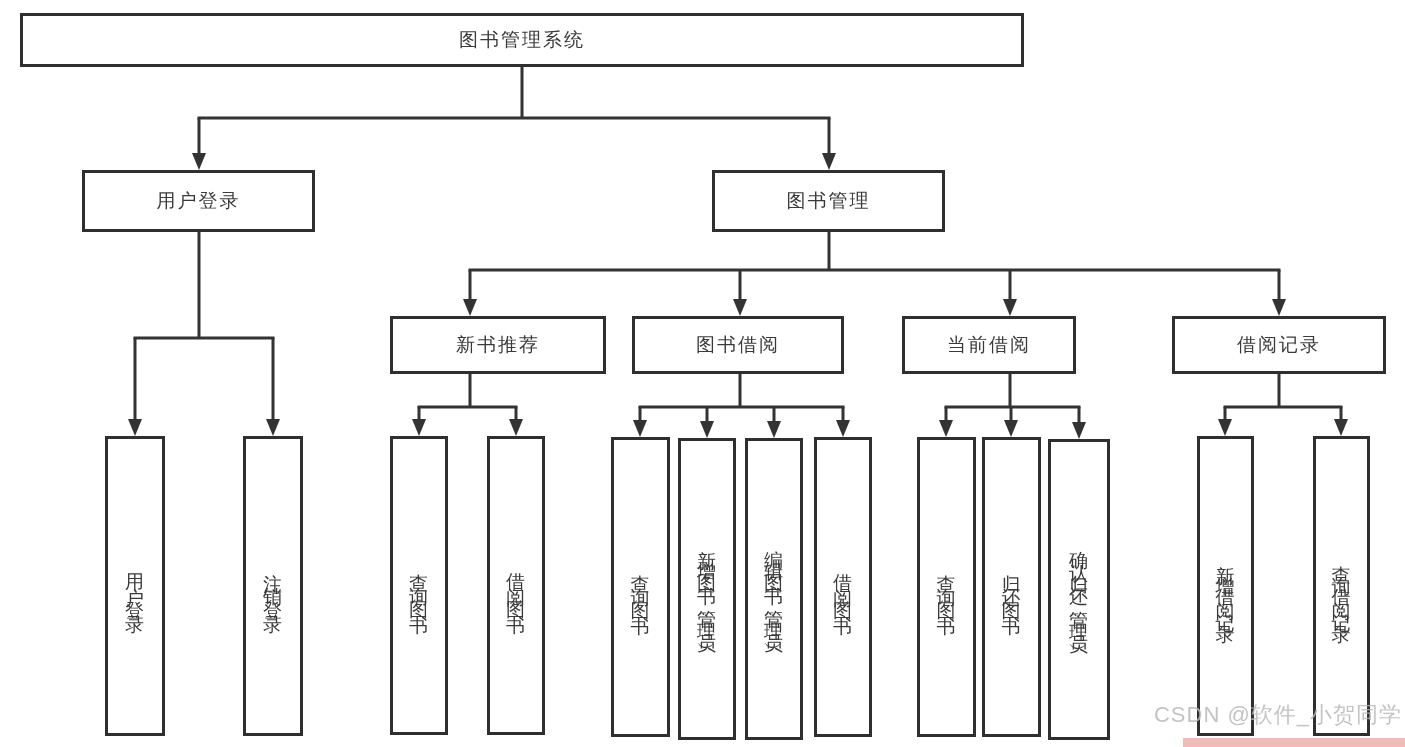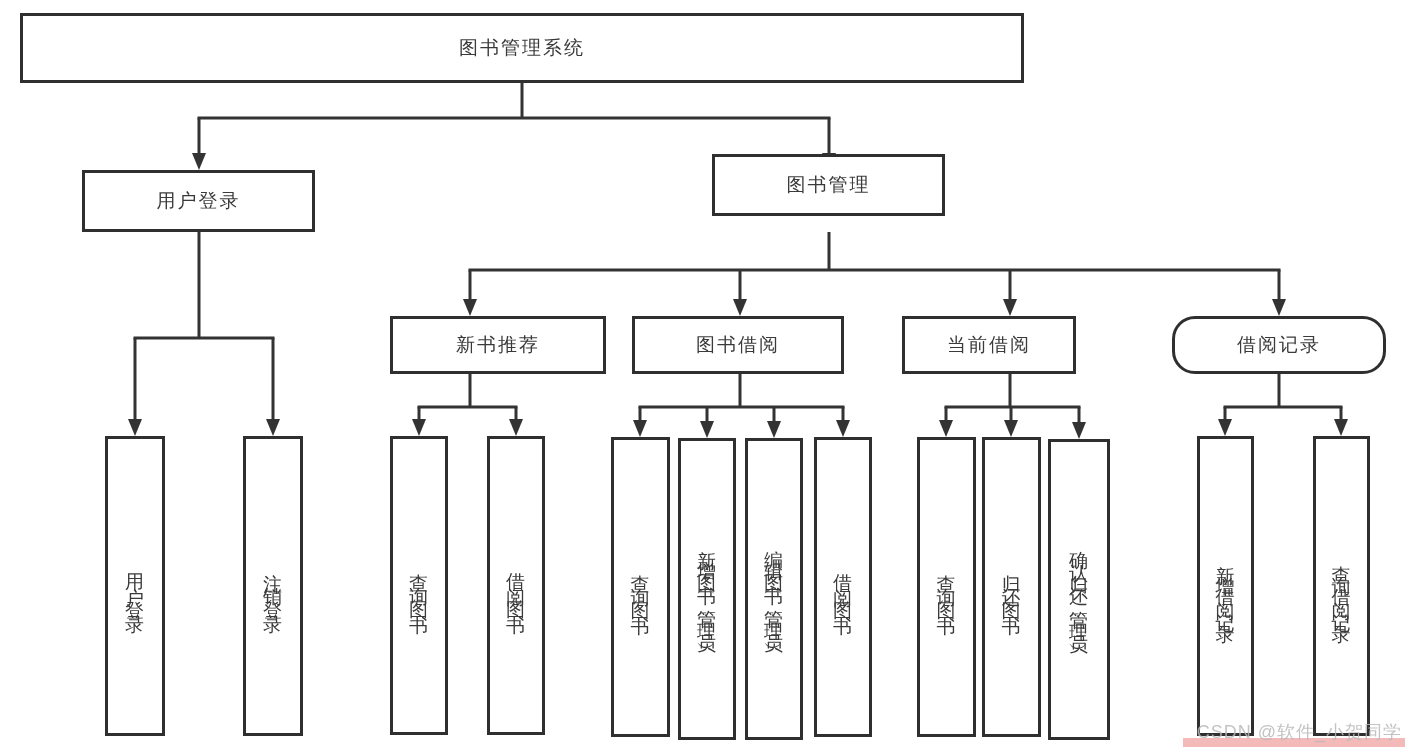--- a/index.html
+++ b/index.html
@@ -14,22 +14,22 @@
   }
   .box.h span{
     font-size:19px;letter-spacing:2px;white-space:nowrap;color:#3a3a3a;
   }
   .box.v span{
     writing-mode:vertical-rl;text-orientation:mixed;
     font-size:19px;letter-spacing:14px;line-height:1;color:#3a3a3a;
   }
   .box.v.long span{letter-spacing:12px;}
   #watermark{
-    position:absolute;right:3px;bottom:3px;z-index:10;
-    font-size:18px;letter-spacing:1px;white-space:nowrap;
+    position:absolute;right:3px;bottom:17px;z-index:10;
+    font-size:22px;letter-spacing:1px;white-space:nowrap;
     opacity:.85;
     text-align:right;
   }
   #watermark-bar{
     position:absolute;right:0;bottom:0;width:222px;height:9px;z-index:9;
   }
 </style>
 </head>
 <body>
 
@@ -90,41 +90,41 @@
     <polygon points="1072,422 1086,422 1079,439" stroke="none"></polygon>
 
     <line x1="1279" y1="374" x2="1279" y2="407"></line>
     <line x1="1223.5" y1="407" x2="1342.5" y2="407"></line>
     <line x1="1225" y1="407" x2="1225" y2="422"></line>
     <polygon points="1218,419 1232,419 1225,436" stroke="none"></polygon>
     <line x1="1341" y1="407" x2="1341" y2="422"></line>
     <polygon points="1334,419 1348,419 1341,436" stroke="none"></polygon>
   </svg>
 
-  <div class="box h" style="left: 20px; top: 13px; width: 1004px; height: 70px; border-color: rgb(47, 47, 47);">
+  <div class="box h" style="left: 20px; top: 13px; width: 1004px; height: 54px; border-color: rgb(47, 47, 47);">
     <span>图书管理系统</span>
   </div>
 
   <div class="box h" style="left: 82px; top: 170px; width: 233px; height: 62px; border-color: rgb(47, 47, 47);">
     <span>用户登录</span>
   </div>
-  <div class="box h" style="left: 712px; top: 154px; width: 233px; height: 62px; border-color: rgb(47, 47, 47);">
+  <div class="box h" style="left: 712px; top: 170px; width: 233px; height: 62px; border-color: rgb(47, 47, 47);">
     <span>图书管理</span>
   </div>
 
   <div class="box h" style="left: 362px; top: 316px; width: 216px; height: 58px; border-color: rgb(47, 47, 47); margin-left: 28px;">
     <span>新书推荐</span>
   </div>
   <div class="box h" style="left: 632px; top: 316px; width: 212px; height: 58px; border-color: rgb(47, 47, 47);">
     <span>图书借阅</span>
   </div>
   <div class="box h" style="left: 902px; top: 316px; width: 174px; height: 58px; border-color: rgb(47, 47, 47);">
     <span>当前借阅</span>
   </div>
-  <div class="box h" style="left: 1172px; top: 316px; width: 214px; height: 58px; border-color: rgb(47, 47, 47); border-radius: 23px;">
+  <div class="box h" style="left: 1172px; top: 316px; width: 214px; height: 58px; border-color: rgb(47, 47, 47);">
     <span>借阅记录</span>
   </div>
 
   <div class="box v" style="left: 105px; top: 436px; width: 60px; height: 300px; border-color: rgb(47, 47, 47);">
     <span>用户登录</span>
   </div>
   <div class="box v" style="left: 243px; top: 436px; width: 60px; height: 300px; border-color: rgb(47, 47, 47);">
     <span>注销登录</span>
   </div>
 

